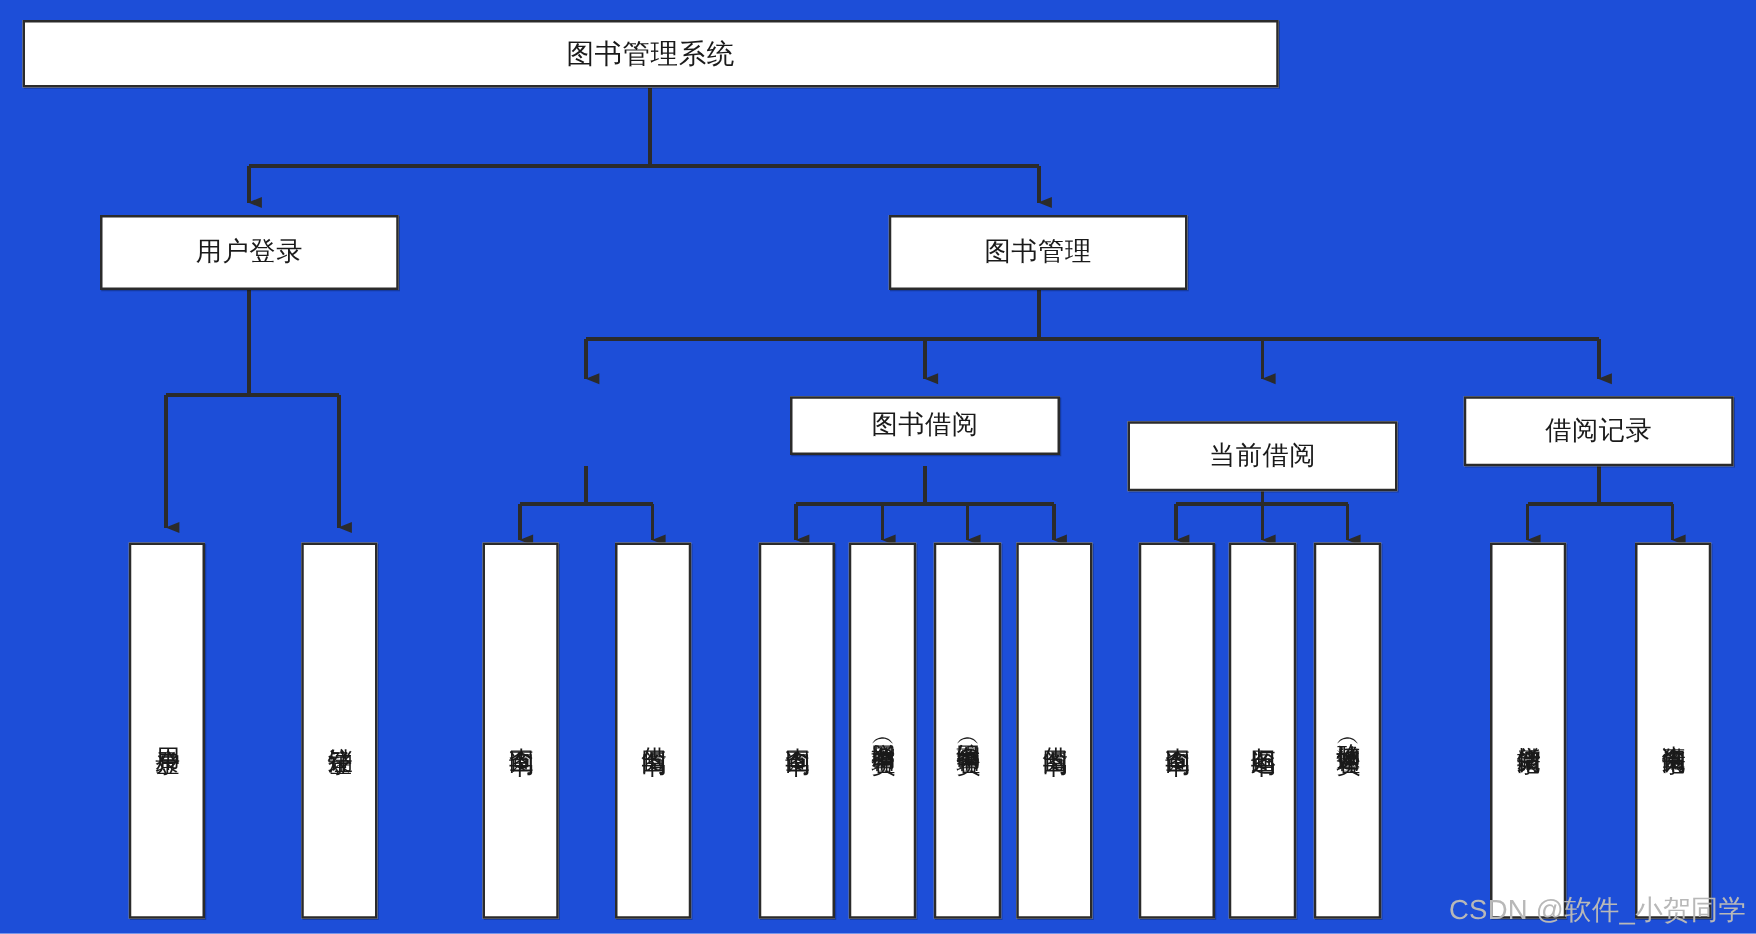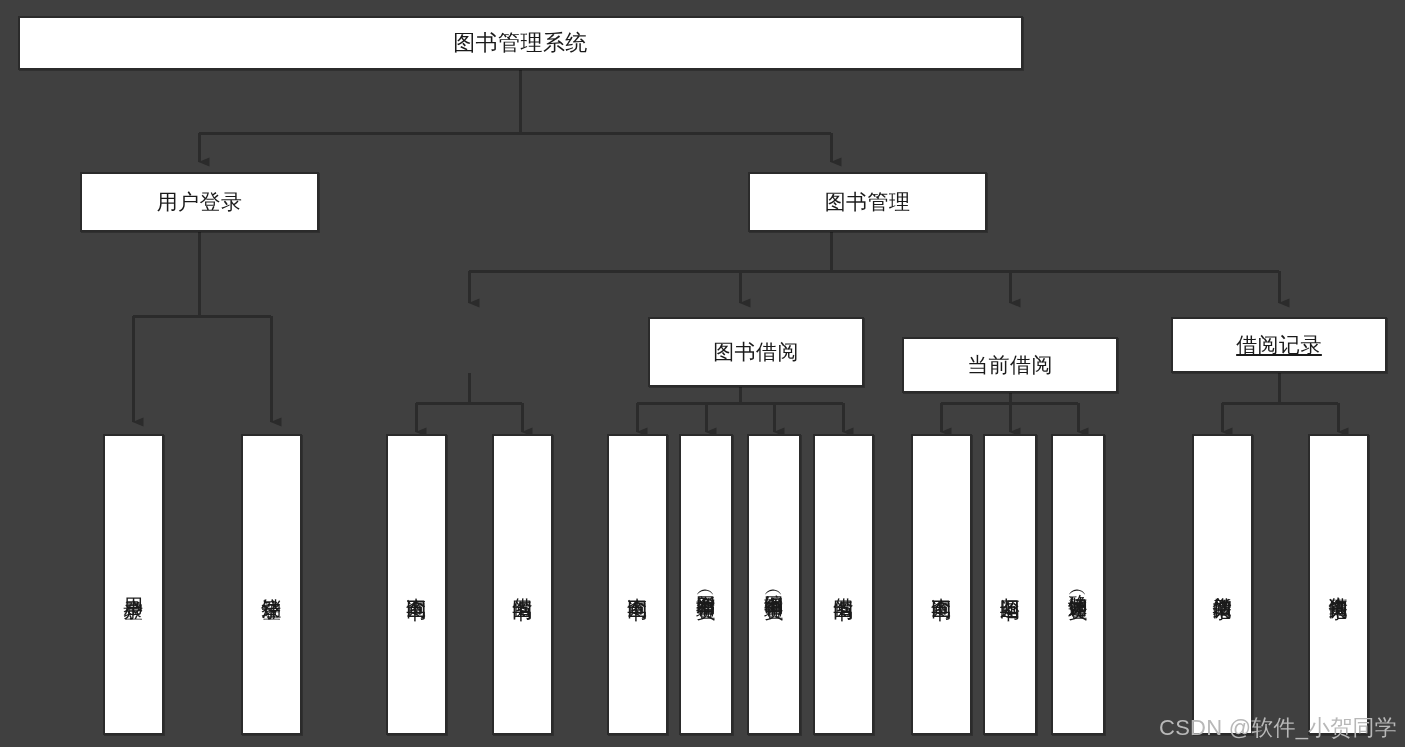--- a/index.html
+++ b/index.html
@@ -7,21 +7,21 @@
     padding: 0;
     background: #ffffff;
   }
   body {
     font-family: "Liberation Sans", "DejaVu Sans", sans-serif;
   }
   #canvas {
     position: relative;
     width: 1405px;
     height: 747px;
-    background: #404040;
+    background: #1d4ed8;
     overflow: hidden;
   }
   svg#wires {
     position: absolute;
     left: 0;
     top: 0;
     width: 1405px;
     height: 747px;
     pointer-events: none;
   }
@@ -135,34 +135,34 @@
   </svg>
 
   <div class="node h root" style="left:18px; top:16px; width:1005px; height:54px;">
     <span class="label">图书管理系统</span>
   </div>
 
   <div class="node h" style="left:80px; top:172px; width:239px; height:60px;">
     <span class="label">用户登录</span>
   </div>
 
-  <div class="node h" style="left:711px; top:172px; width:239px; height:60px;margin-left:37px;">
+  <div class="node h" style="left:711px; top:172px; width:239px; height:60px;">
     <span class="label">图书管理</span>
   </div>
 
 
-  <div class="node h" style="left:648px; top:317px; width:216px; height:70px;">
+  <div class="node h" style="left:632px; top:317px; width:216px; height:47px;">
     <span class="label">图书借阅</span>
   </div>
 
   <div class="node h" style="left:902px; top:317px; width:216px; height:56px;margin-top:20px;">
     <span class="label">当前借阅</span>
   </div>
 
-  <div class="node h" style="left:1171px; top:317px; width:216px; height:56px;text-decoration:underline;">
+  <div class="node h" style="left:1171px; top:317px; width:216px; height:56px;">
     <span class="label">借阅记录</span>
   </div>
 
   <div class="node v" style="left:103px; top:434px; width:61px; height:301px;">
     <span class="label">用户登录</span>
   </div>
 
   <div class="node v" style="left:241px; top:434px; width:61px; height:301px;">
     <span class="label">注销登录</span>
   </div>

